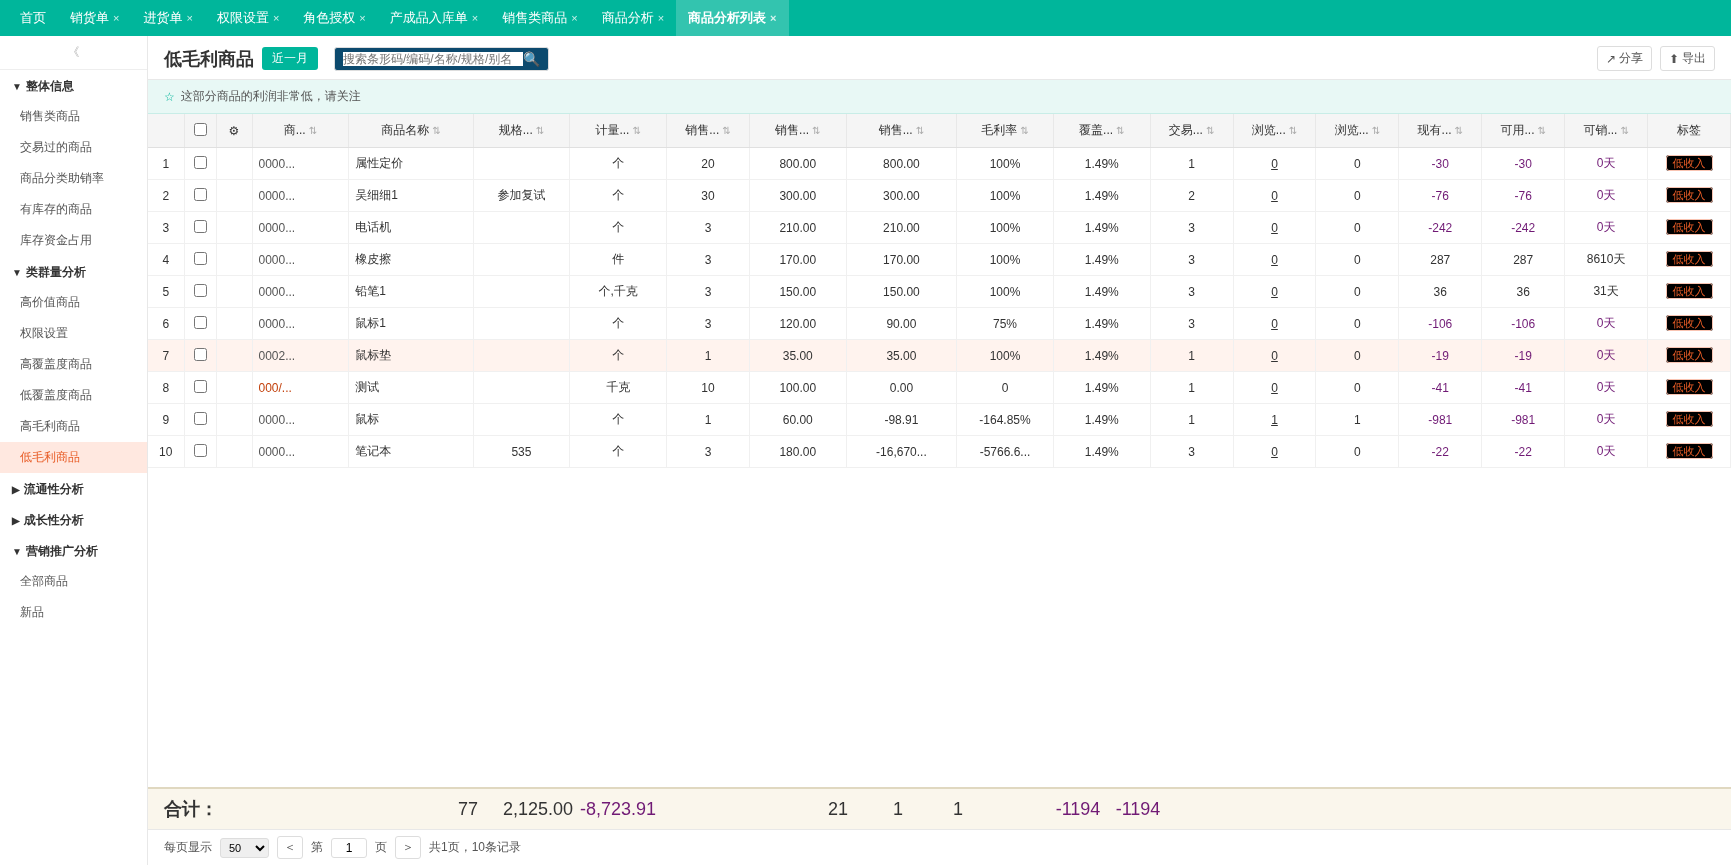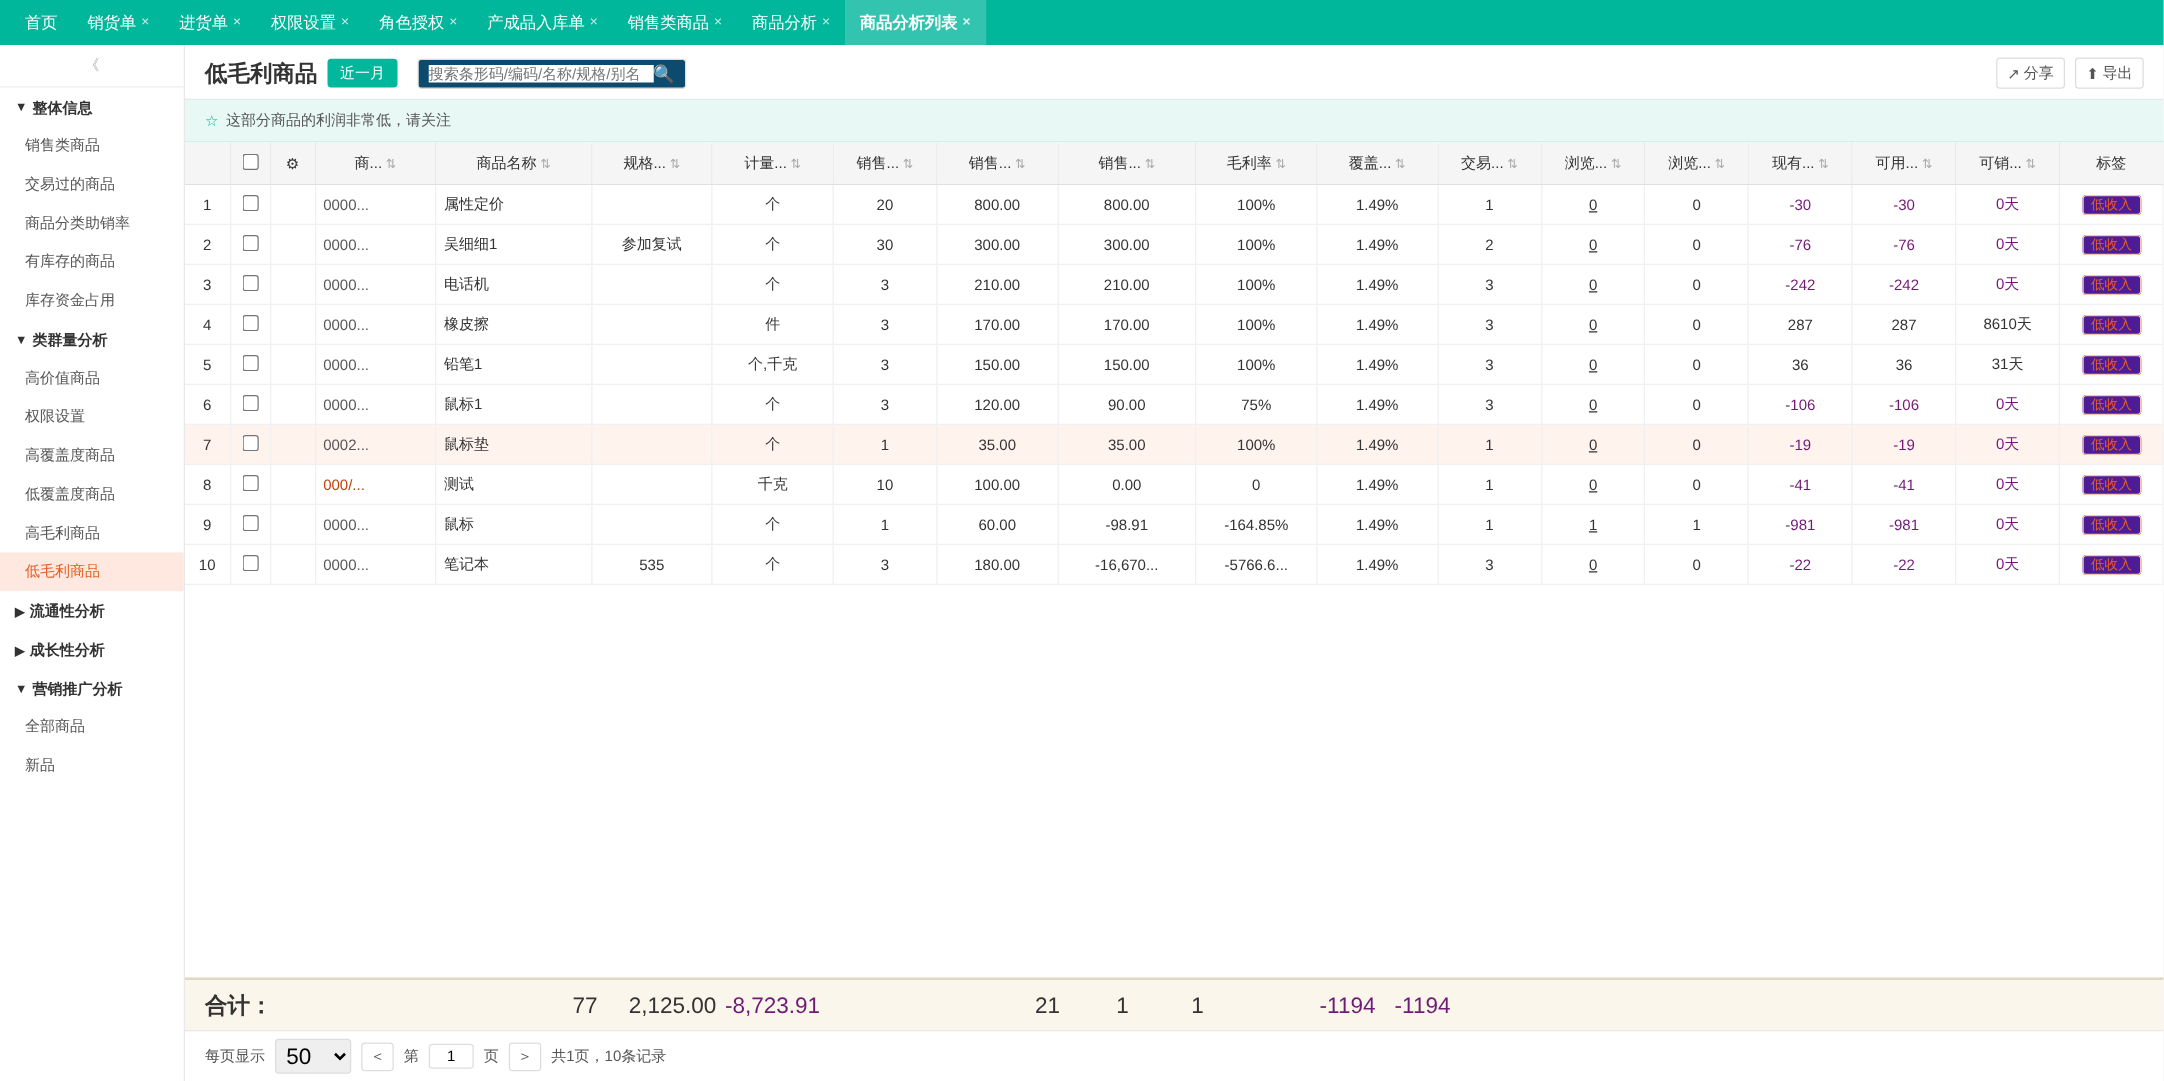--- a/index.html
+++ b/index.html
@@ -181,21 +181,21 @@
     tbody td {
       padding: 7px 6px;
       text-align: center;
       color: #333;
       border-right: 1px solid #f0f0f0;
       white-space: nowrap;
     }
     tbody td.text-left { text-align: left; }
     .red-text { color: #701a75; }
     .tag-badge {
-      background: #4c1d95;
+      background: #000000;
       color: #e85c26;
       border: 1px solid #f9c4b2;
       border-radius: 3px;
       padding: 1px 6px;
       font-size: 11px;
     }
     .underline-link { text-decoration: underline; color: #333; cursor: pointer; }
 
     
     .footer-row {
@@ -217,21 +217,21 @@
       background: #fff;
       border-top: 1px solid #e8e8e8;
       gap: 8px;
       font-size: 12px;
       color: #555;
     }
     .pagination-bar select {
       border: 1px solid #ddd;
       border-radius: 3px;
       padding: 2px 4px;
-      font-size: 18px;
+      font-size: 11px;
     }
     .page-nav-btn {
       border: 1px solid #ddd;
       background: #fff;
       border-radius: 3px;
       padding: 2px 6px;
       cursor: pointer;
       color: #555;
       font-size: 12px;
     }

